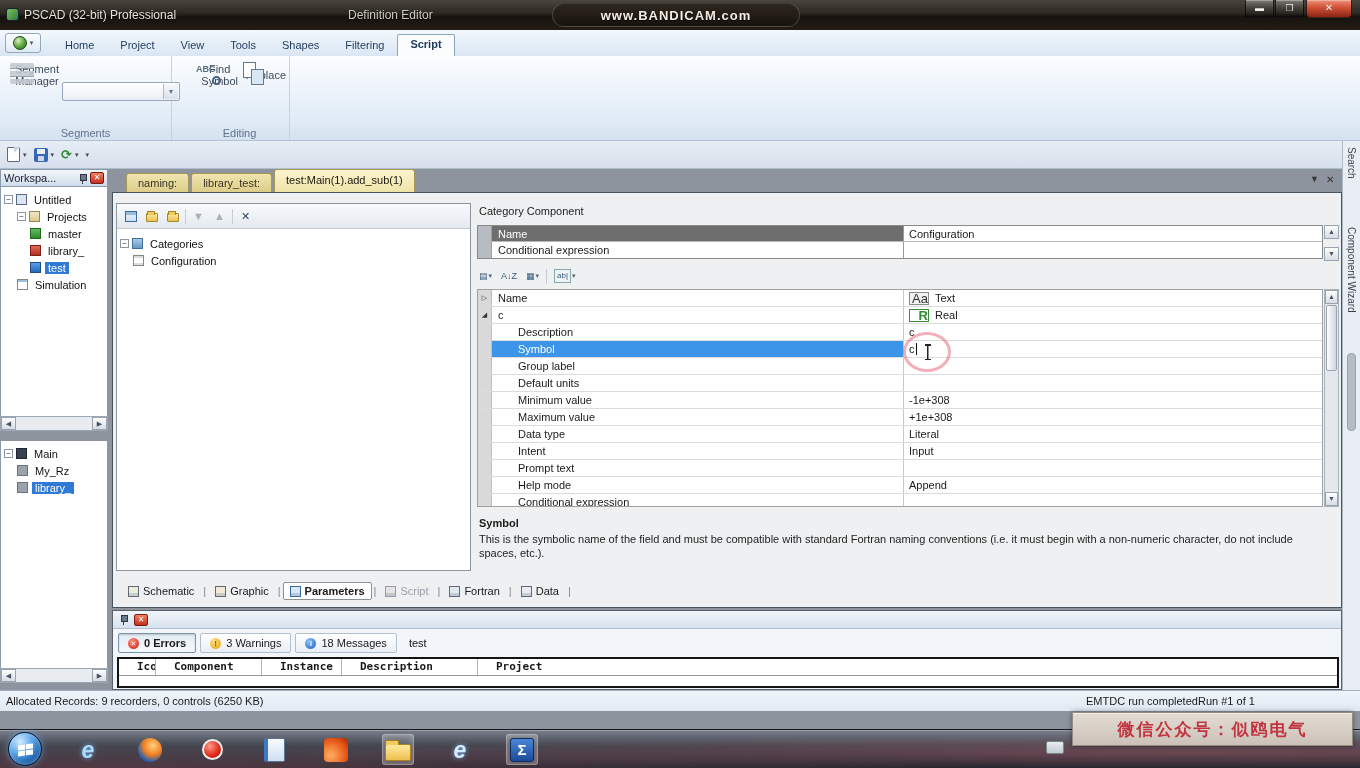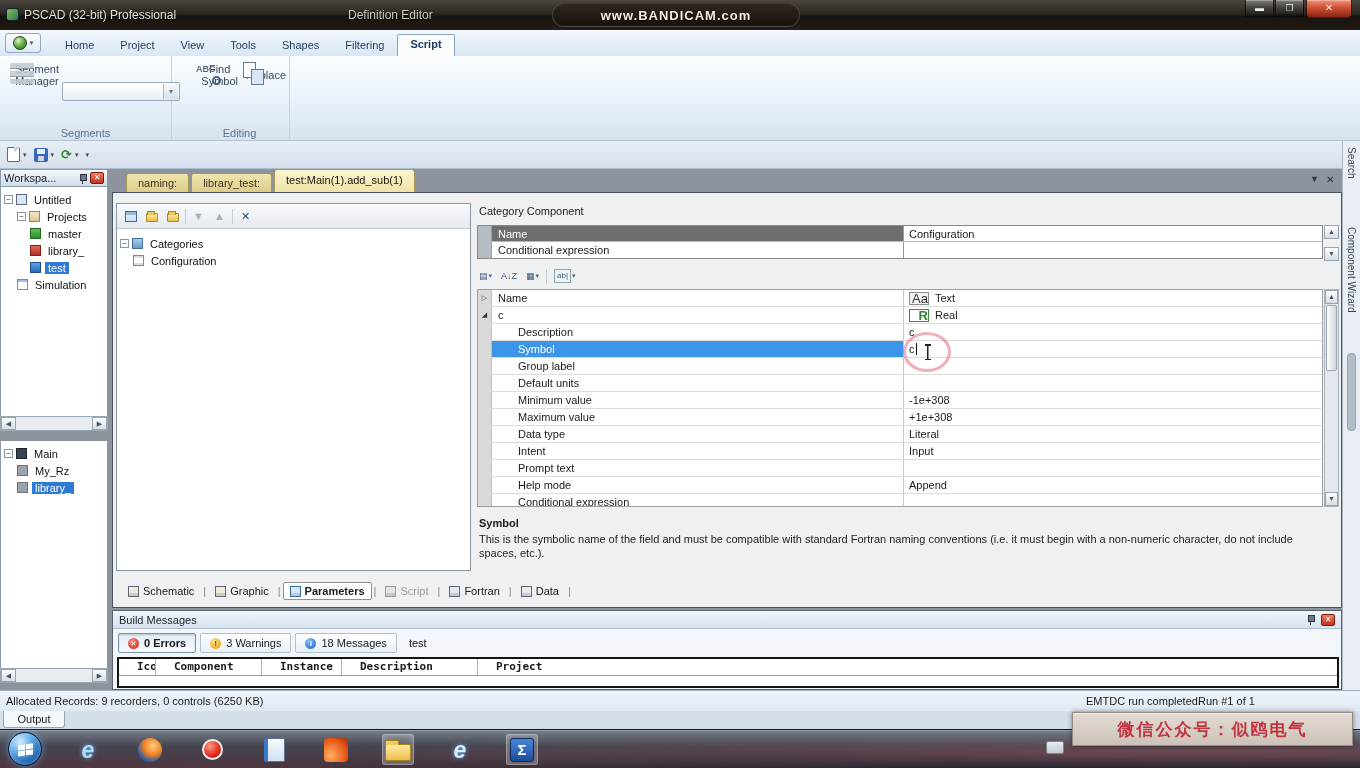--- a/index.html
+++ b/index.html
@@ -553,21 +553,20 @@
         <div class="vtab">
           <span class="vicon vi-data"></span>
           <span class="vlabel">Data</span>
         </div>
         <span class="vsep">|</span>
       </div>
   </div>
 
   <div class="build-panel">
     <div class="bm-header">
-      <span class="bm-title">Build Messages</span>
       <span class="pin"></span>
       <span class="xbox">✕</span>
     </div>
     <div id="bmFilters">
         <div class="bmbtn pressed">
           <span class="fico error">✕</span>
           <span>0 Errors</span>
         </div>
         <div class="bmbtn">
           <span class="fico warning">!</span>
@@ -589,23 +588,20 @@
         </div>
     </div>
   </div>
 
   <div class="status-bar">
     <span class="sb-left">Allocated Records: 9 recorders, 0 controls (6250 KB)</span>
     <span class="sb-run">EMTDC run completed.</span>
     <span class="sb-count">Run #1 of 1</span>
   </div>
 
-  <div class="output-strip">
-    <div class="output-tab">Output</div>
-  </div>
 
   <div class="right-strip">
     <span class="vtext vt-search">Search</span>
     <span class="vtext vt-wizard">Component Wizard</span>
     <span class="rs-thumb"></span>
   </div>
 
   <div class="taskbar" id="taskbarIcons">
       <div class="orb"></div>
       <div class="tbi" style="left: 72px;">

